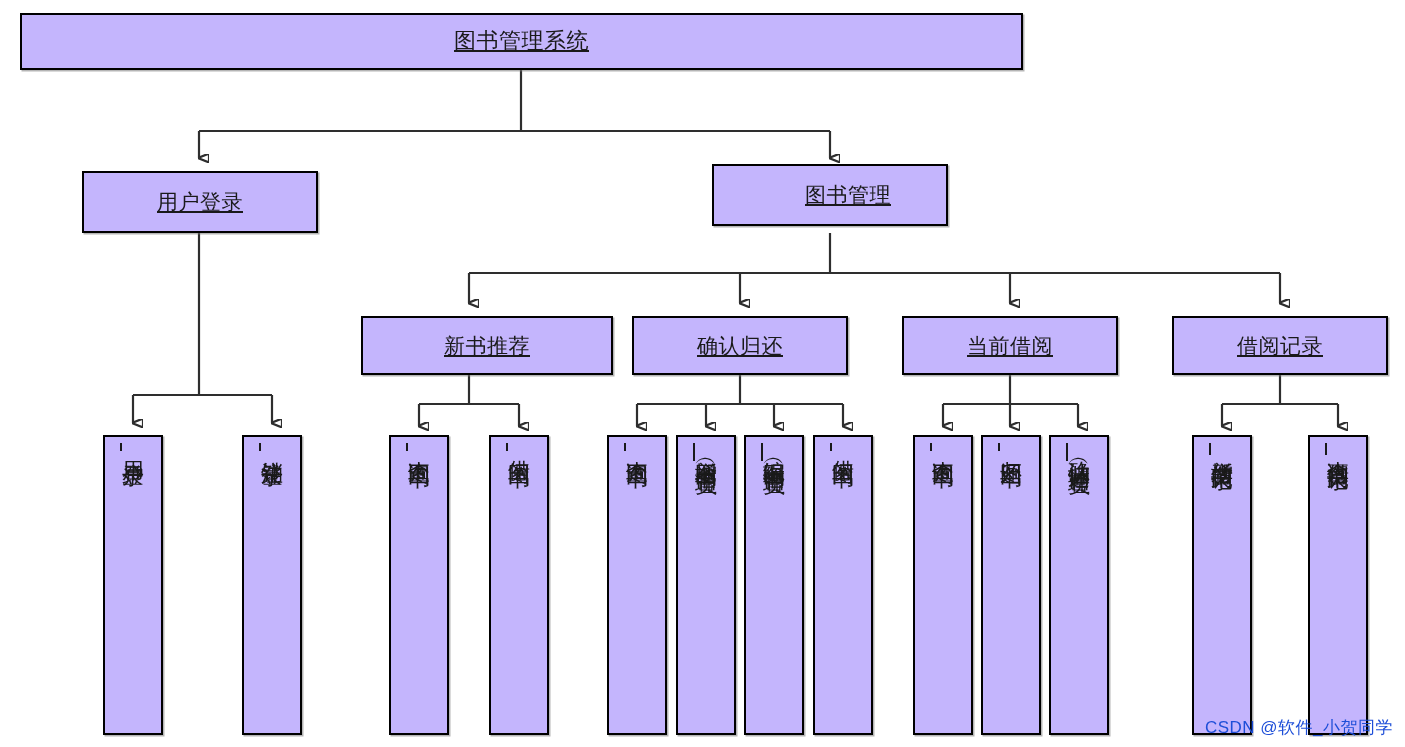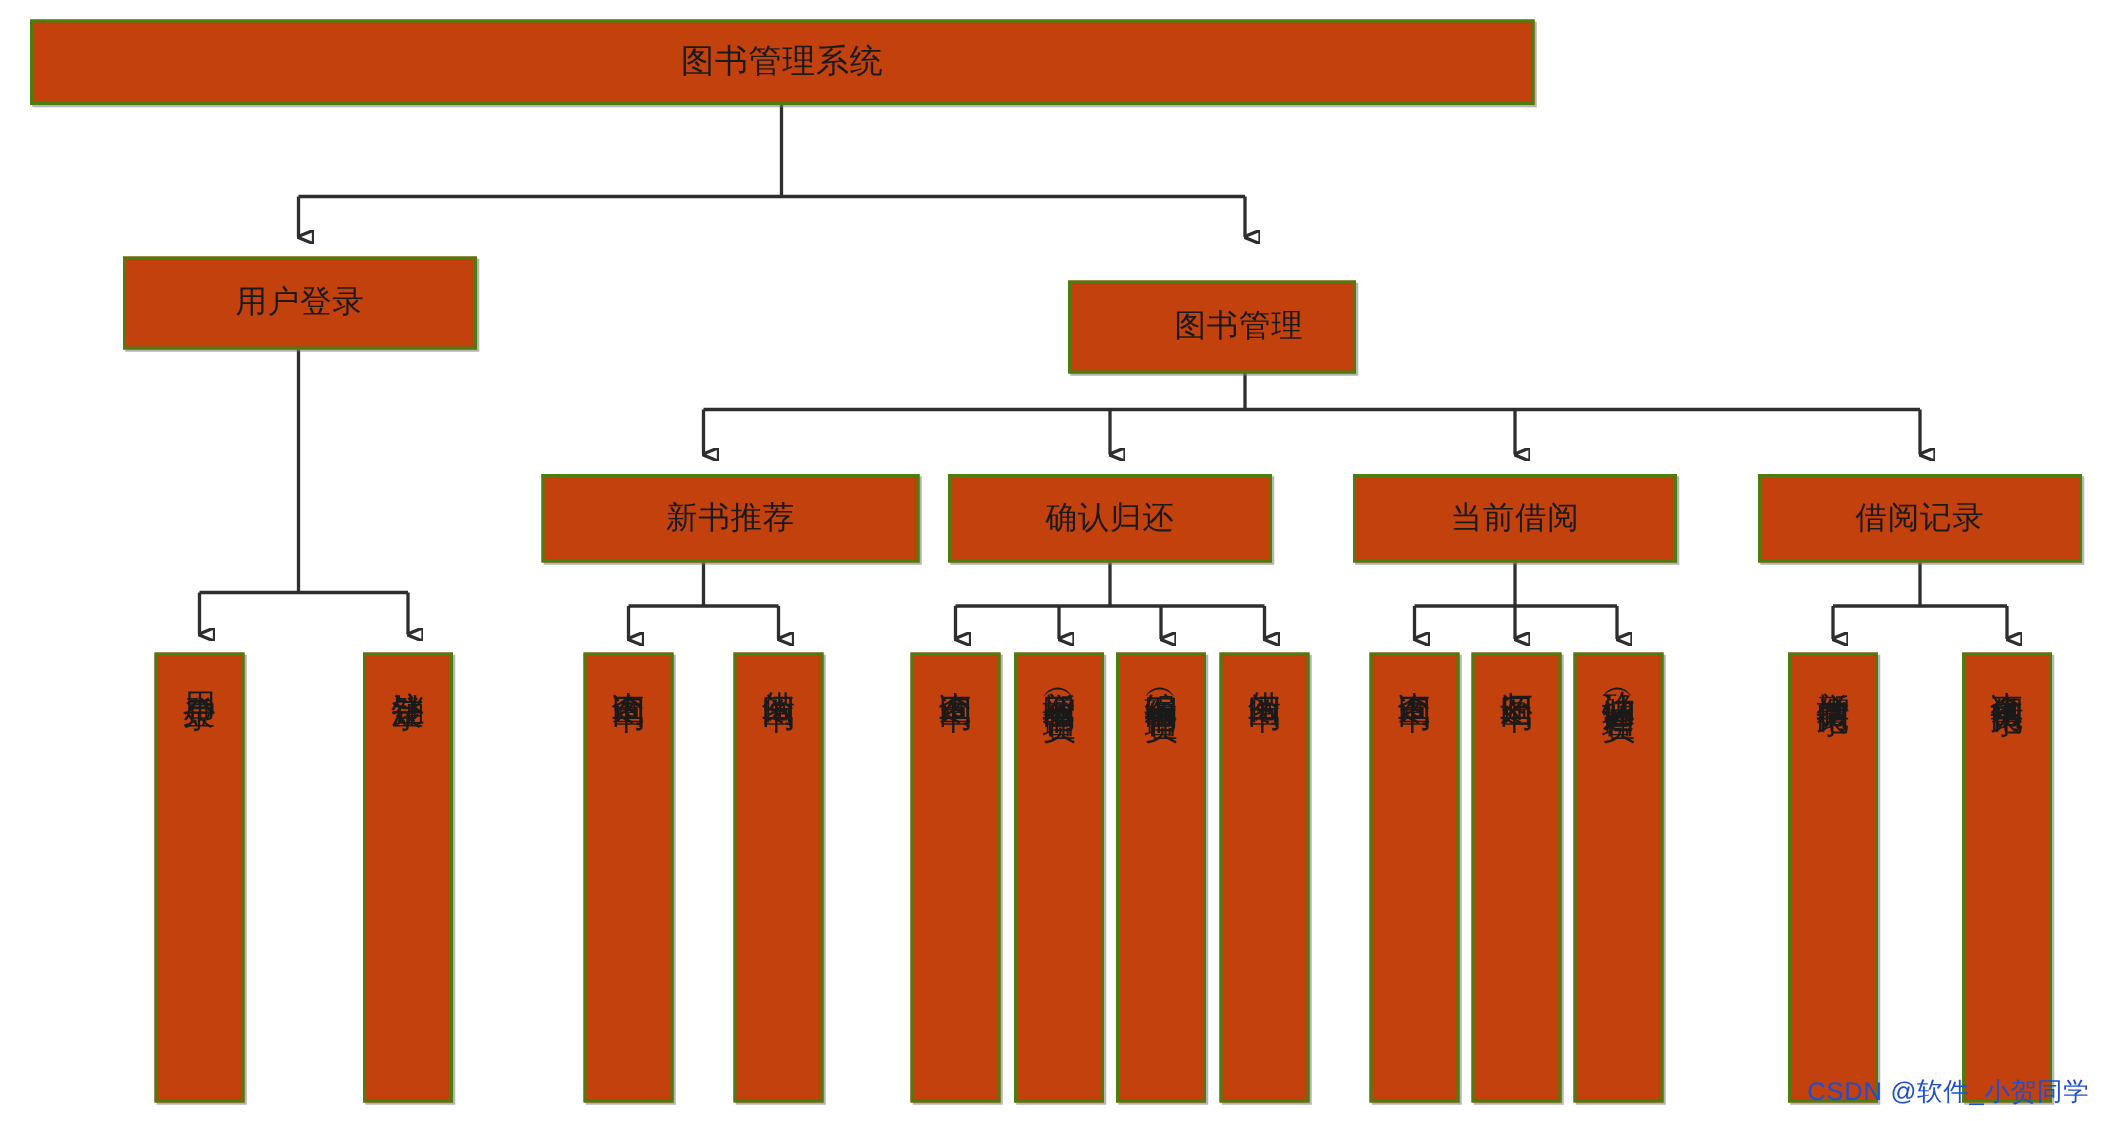--- a/index.html
+++ b/index.html
@@ -16,27 +16,28 @@
   }
   #diagram-root {
     position: absolute;
     left: 0; top: 0;
     width: 1405px;
     height: 747px;
   }
   .node-box {
     position: absolute;
     box-sizing: border-box;
-    background: #c2410c;
-    border: 2px solid #4d7c0f;
+    background: #c4b5fd;
+    border: 2px solid #000000;
     box-shadow: 1.5px 1.5px 0 0 rgba(120,120,120,0.55);
     display: flex;
     align-items: center;
     justify-content: center;
     color: #1a1a1a;
+    text-decoration: underline;
   }
   .node-label {
     display: block;
     text-align: center;
     line-height: 1.12;
     color: #1a1a1a;
     letter-spacing: 0.5px;
   }
   
   .node-h .node-label {
@@ -134,21 +135,21 @@
   </svg>
 
   <div class="node-box node-h node-root" style="left:20px; top:13px; width:1003px; height:57px;">
     <span class="node-label">图书管理系统</span>
   </div>
 
   <div class="node-box node-h" style="left:82px; top:171px; width:236px; height:62px;">
     <span class="node-label">用户登录</span>
   </div>
 
-  <div class="node-box node-h" style="left:712px; top:187px; width:192px; height:62px;padding-left:36px;">
+  <div class="node-box node-h" style="left:712px; top:164px; width:236px; height:62px;padding-left:36px;">
     <span class="node-label">图书管理</span>
   </div>
 
   <div class="node-box node-h" style="left:361px; top:316px; width:252px; height:59px;">
     <span class="node-label">新书推荐</span>
   </div>
 
   <div class="node-box node-h" style="left:632px; top:316px; width:216px; height:59px;">
     <span class="node-label">确认归还</span>
   </div>

